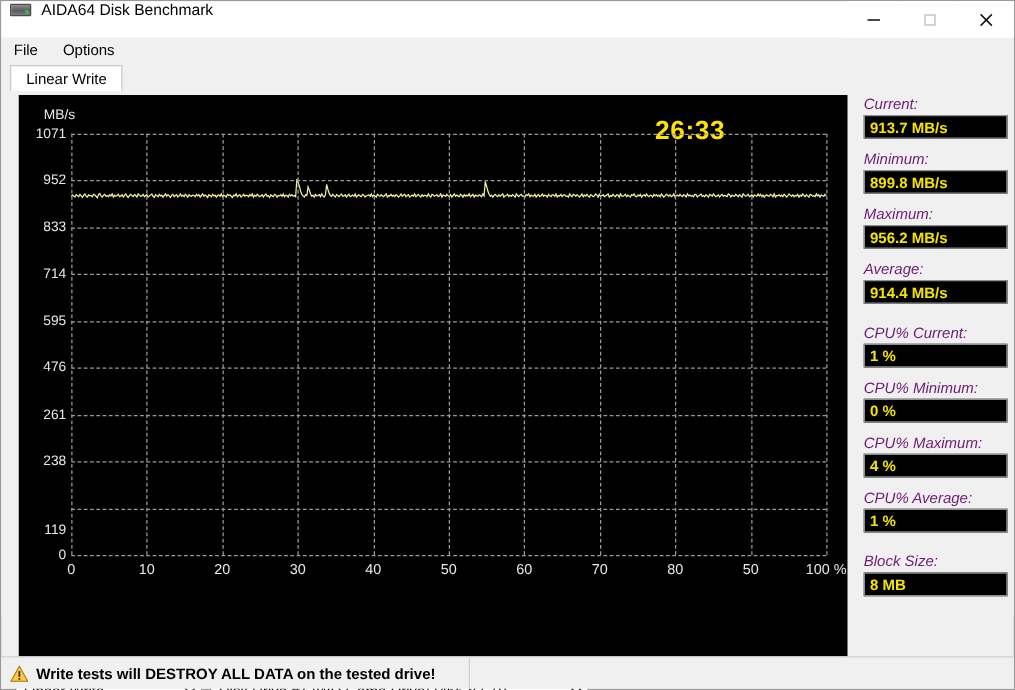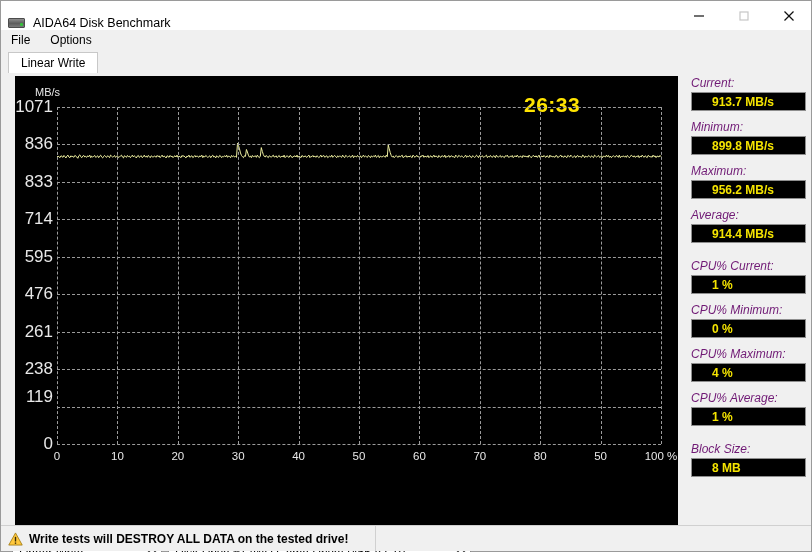--- a/index.html
+++ b/index.html
@@ -25,21 +25,21 @@
     box-sizing: border-box;
     display: flex;
     flex-direction: column;
   }
 
   
   .titlebar {
     height: 29px;
     background: #ffffff;
     display: flex;
-    align-items: flex-end;
+    align-items: flex-start;
     flex: 0 0 auto;
     position: relative;
   }
   .title-left {
     display: flex;
     align-items: center;
     padding-left: 7px;
     gap: 7px;
   }
   .app-icon {
@@ -168,21 +168,21 @@
     position: absolute;
     color: #e8e8e8;
     font-size: 11px;
     left: 20px;
     top: 10px;
     white-space: nowrap;
   }
   .ytick {
     position: absolute;
     color: #e8e8e8;
-    font-size: 17px;
+    font-size: 11px;
     right: 0;
     white-space: nowrap;
     transform: translateY(-50%);
   }
   .yticks-col {
     position: absolute;
     left: 0;
     top: 0;
     width: 38px;
     height: 100%;
@@ -235,21 +235,21 @@
     white-space: nowrap;
     font-style: italic;
   }
   .stat-value-box {
     background: #000000;
     border: 1px solid #8e8e8e;
     height: 19px;
     box-sizing: border-box;
     display: flex;
     align-items: center;
-    padding-left: 20px;
+    padding-left: 4px;
   }
   .stat-value {
     color: #f5e400;
     font-size: 12px;
     font-weight: bold;
     white-space: nowrap;
   }
 
   
   .controls {
@@ -356,28 +356,28 @@
     <div class="tab">Linear Write</div>
   </div>
 
   <div class="bodyarea">
 
     <div class="chart-wrap">
       <div class="ylabel-unit">MB/s</div>
       <div class="timer">26:33</div>
       <div class="yticks-col" id="yticks">
           <div class="ytick" style="top: 31px;">1071</div>
-          <div class="ytick" style="top: 68.4444px;">836</div>
+          <div class="ytick" style="top: 68.4444px;">952</div>
           <div class="ytick" style="top: 105.889px;">833</div>
           <div class="ytick" style="top: 143.333px;">714</div>
           <div class="ytick" style="top: 180.778px;">595</div>
           <div class="ytick" style="top: 218.222px;">476</div>
           <div class="ytick" style="top: 255.667px;">261</div>
           <div class="ytick" style="top: 293.111px;">238</div>
-          <div class="ytick" style="top: 321px;">119</div>
+          <div class="ytick" style="top: 348px;">119</div>
           <div class="ytick" style="top: 368px;">0</div>
         </div>
       <div class="plot" id="plot">
         <svg class="trace" id="trace-svg" viewBox="0 0 604 337" preserveAspectRatio="none">
             <polyline points="0.00,50.03 0.99,49.09 1.98,49.72 2.98,50.66 3.97,48.77 4.96,49.40 5.95,50.35 6.94,48.46 7.93,49.72 8.93,50.97 9.92,49.09 10.91,48.14 11.90,50.03 12.89,50.66 13.89,48.77 14.88,49.72 15.87,49.40 16.86,50.35 17.85,48.46 18.84,49.09 19.84,50.03 20.83,51.29 21.82,48.77 22.81,47.83 23.80,49.72 24.79,50.66 25.79,49.09 26.78,48.46 27.77,50.03 28.76,49.40 29.75,50.35 30.75,48.77 31.74,49.72 32.73,48.14 33.72,50.66 34.71,49.09 35.70,50.03 36.70,49.40 37.69,48.46 38.68,50.35 39.67,49.72 40.66,48.77 41.66,50.66 42.65,49.09 43.64,48.14 44.63,50.03 45.62,50.97 46.61,49.40 47.61,48.46 48.60,49.72 49.59,50.35 50.58,48.77 51.57,49.40 52.56,50.66 53.56,48.14 54.55,49.09 55.54,50.03 56.53,49.72 57.52,48.46 58.52,50.35 59.51,49.40 60.50,48.77 61.49,50.66 62.48,49.72 63.47,49.09 64.47,48.14 65.46,50.03 66.45,50.97 67.44,48.77 68.43,49.40 69.43,50.35 70.42,48.46 71.41,49.72 72.40,49.09 73.39,50.66 74.38,49.40 75.38,48.14 76.37,50.03 77.36,48.77 78.35,49.72 79.34,50.97 80.33,49.09 81.33,48.46 82.32,50.35 83.31,49.40 84.30,48.77 85.29,50.66 86.29,49.72 87.28,48.14 88.27,50.03 89.26,49.09 90.25,50.35 91.24,48.46 92.24,49.40 93.23,50.66 94.22,48.77 95.21,49.72 96.20,50.03 97.20,49.09 98.19,49.40 99.18,50.35 100.17,48.46 101.16,49.72 102.15,48.77 103.15,50.66 104.14,49.40 105.13,48.14 106.12,50.03 107.11,49.09 108.11,49.72 109.10,50.97 110.09,48.77 111.08,49.40 112.07,50.35 113.06,48.46 114.06,49.72 115.05,49.09 116.04,50.66 117.03,49.40 118.02,48.77 119.01,50.03 120.01,48.14 121.00,50.35 121.99,49.09 122.98,49.72 123.97,50.66 124.97,48.46 125.96,49.40 126.95,48.77 127.94,50.03 128.93,50.97 129.92,49.09 130.92,49.72 131.91,48.14 132.90,50.35 133.89,49.40 134.88,48.77 135.88,50.66 136.87,49.72 137.86,48.46 138.85,50.03 139.84,49.09 140.83,49.40 141.83,50.35 142.82,48.77 143.81,49.72 144.80,48.14 145.79,50.66 146.78,49.09 147.78,50.03 148.77,48.46 149.76,49.40 150.75,50.35 151.74,49.72 152.74,48.77 153.73,50.66 154.72,49.09 155.71,48.14 156.70,50.03 157.69,49.40 158.69,50.97 159.68,48.77 160.67,49.72 161.66,50.35 162.65,48.46 163.65,49.09 164.64,50.66 165.63,49.40 166.62,49.72 167.61,48.77 168.60,50.03 169.60,48.14 170.59,50.35 171.58,49.09 172.57,49.40 173.56,50.66 174.56,48.46 175.55,49.72 176.54,48.77 177.53,50.03 178.52,49.40 179.51,50.35 180.51,36.19 181.50,38.70 182.49,41.85 183.48,45.94 184.47,48.46 185.46,49.72 186.46,50.66 187.45,48.77 188.44,49.40 189.43,42.48 190.42,45.00 191.42,48.14 192.41,50.03 193.40,49.09 194.39,50.66 195.38,48.46 196.37,49.72 197.37,49.40 198.36,48.77 199.35,50.35 200.34,48.14 201.33,49.72 202.33,50.66 203.32,49.09 204.31,40.59 205.30,44.37 206.29,47.51 207.28,49.40 208.28,50.03 209.27,48.46 210.26,49.72 211.25,50.66 212.24,48.77 213.23,49.40 214.23,50.35 215.22,49.09 216.21,48.14 217.20,50.03 218.19,49.72 219.19,48.77 220.18,50.66 221.17,49.40 222.16,48.46 223.15,50.35 224.14,49.72 225.14,49.09 226.13,50.03 227.12,48.14 228.11,50.66 229.10,49.40 230.10,48.77 231.09,49.72 232.08,50.35 233.07,48.46 234.06,49.09 235.05,50.66 236.05,49.72 237.04,49.40 238.03,48.77 239.02,50.03 240.01,48.14 241.00,50.35 242.00,49.09 242.99,49.72 243.98,50.66 244.97,48.46 245.96,49.40 246.96,50.03 247.95,48.77 248.94,49.72 249.93,50.35 250.92,49.09 251.91,48.14 252.91,50.66 253.90,49.40 254.89,49.72 255.88,48.46 256.87,50.03 257.87,49.09 258.86,50.35 259.85,48.77 260.84,49.40 261.83,50.66 262.82,49.72 263.82,48.14 264.81,50.03 265.80,49.09 266.79,48.46 267.78,50.35 268.78,49.40 269.77,48.77 270.76,50.66 271.75,49.72 272.74,49.09 273.73,50.03 274.73,48.14 275.72,50.35 276.71,49.40 277.70,48.46 278.69,49.72 279.68,50.66 280.68,48.77 281.67,50.03 282.66,49.09 283.65,49.40 284.64,50.35 285.64,48.14 286.63,49.72 287.62,50.66 288.61,48.46 289.60,49.09 290.59,50.03 291.59,49.40 292.58,48.77 293.57,50.35 294.56,49.72 295.55,48.14 296.55,50.66 297.54,49.09 298.53,49.40 299.52,50.03 300.51,48.46 301.50,49.72 302.50,50.35 303.49,48.77 304.48,50.66 305.47,49.40 306.46,48.14 307.45,50.03 308.45,49.09 309.44,49.72 310.43,50.35 311.42,48.46 312.41,49.40 313.41,50.66 314.40,48.77 315.39,50.03 316.38,49.09 317.37,49.72 318.36,48.14 319.36,50.35 320.35,49.40 321.34,48.46 322.33,50.66 323.32,49.09 324.32,49.72 325.31,50.03 326.30,48.77 327.29,49.40 328.28,50.35 329.27,48.14 330.27,49.72 331.26,38.07 332.25,41.85 333.24,45.63 334.23,48.46 335.22,50.03 336.22,49.09 337.21,50.66 338.20,49.40 339.19,48.46 340.18,49.72 341.18,50.35 342.17,48.77 343.16,50.03 344.15,49.09 345.14,48.14 346.13,50.66 347.13,49.72 348.12,49.40 349.11,48.46 350.10,50.35 351.09,49.09 352.09,50.03 353.08,48.77 354.07,49.72 355.06,50.66 356.05,48.14 357.04,49.40 358.04,50.35 359.03,49.09 360.02,48.46 361.01,50.03 362.00,49.72 363.00,50.66 363.99,48.77 364.98,49.40 365.97,48.14 366.96,50.35 367.95,49.09 368.95,49.72 369.94,50.03 370.93,48.46 371.92,50.66 372.91,49.40 373.90,48.77 374.90,50.35 375.89,49.72 376.88,48.14 377.87,50.03 378.86,49.09 379.86,49.40 380.85,50.66 381.84,48.46 382.83,49.72 383.82,50.35 384.81,48.77 385.81,49.09 386.80,50.03 387.79,48.14 388.78,50.66 389.77,49.40 390.77,49.72 391.76,48.46 392.75,50.35 393.74,49.09 394.73,48.77 395.72,50.03 396.72,49.72 397.71,50.66 398.70,48.14 399.69,49.40 400.68,50.35 401.67,48.46 402.67,49.09 403.66,50.03 404.65,48.77 405.64,49.72 406.63,50.66 407.63,49.40 408.62,48.14 409.61,50.35 410.60,49.09 411.59,49.72 412.58,48.46 413.58,50.03 414.57,50.66 415.56,48.77 416.55,49.40 417.54,50.35 418.54,49.72 419.53,48.14 420.52,49.09 421.51,50.66 422.50,48.46 423.49,50.03 424.49,49.40 425.48,48.77 426.47,50.35 427.46,49.72 428.45,49.09 429.44,48.14 430.44,50.66 431.43,49.40 432.42,50.03 433.41,48.46 434.40,49.72 435.40,50.35 436.39,48.77 437.38,49.09 438.37,50.66 439.36,48.14 440.35,49.72 441.35,50.03 442.34,49.40 443.33,48.46 444.32,50.35 445.31,49.09 446.31,49.72 447.30,50.66 448.29,48.77 449.28,49.40 450.27,48.14 451.26,50.03 452.26,50.35 453.25,49.09 454.24,49.72 455.23,48.46 456.22,50.66 457.22,49.40 458.21,48.77 459.20,50.03 460.19,48.14 461.18,49.72 462.17,50.35 463.17,49.09 464.16,49.40 465.15,50.66 466.14,48.46 467.13,49.72 468.12,48.77 469.12,50.03 470.11,49.09 471.10,50.35 472.09,48.14 473.08,49.40 474.08,50.66 475.07,49.72 476.06,48.46 477.05,49.09 478.04,50.03 479.03,48.77 480.03,50.35 481.02,49.72 482.01,48.14 483.00,50.66 483.99,49.40 484.99,49.09 485.98,50.03 486.97,48.46 487.96,49.72 488.95,50.35 489.94,48.77 490.94,49.40 491.93,50.66 492.92,48.14 493.91,49.72 494.90,49.09 495.89,50.03 496.89,49.40 497.88,50.35 498.87,48.46 499.86,48.77 500.85,50.66 501.85,49.72 502.84,49.09 503.83,48.14 504.82,50.03 505.81,49.40 506.80,50.35 507.80,48.77 508.79,49.72 509.78,50.66 510.77,48.46 511.76,49.09 512.76,50.03 513.75,48.14 514.74,49.40 515.73,50.35 516.72,49.72 517.71,48.77 518.71,50.66 519.70,49.09 520.69,48.46 521.68,50.03 522.67,49.40 523.67,49.72 524.66,50.35 525.65,48.14 526.64,48.77 527.63,50.66 528.62,49.09 529.62,49.72 530.61,50.03 531.60,48.46 532.59,49.40 533.58,50.35 534.57,48.77 535.57,49.72 536.56,50.66 537.55,48.14 538.54,49.09 539.53,50.03 540.53,49.40 541.52,48.46 542.51,50.35 543.50,49.72 544.49,48.77 545.48,50.66 546.48,49.09 547.47,49.40 548.46,50.03 549.45,48.14 550.44,49.72 551.44,48.46 552.43,50.35 553.42,49.09 554.41,50.66 555.40,49.40 556.39,48.77 557.39,49.72 558.38,50.03 559.37,48.46 560.36,49.09 561.35,50.35 562.34,48.14 563.34,50.66 564.33,49.40 565.32,49.72 566.31,48.77 567.30,50.03 568.30,49.09 569.29,50.35 570.28,48.46 571.27,49.40 572.26,50.66 573.25,49.72 574.25,48.14 575.24,49.09 576.23,50.03 577.22,48.77 578.21,50.35 579.21,49.40 580.20,49.72 581.19,48.46 582.18,50.66 583.17,49.09 584.16,50.03 585.16,48.14 586.15,49.40 587.14,50.35 588.13,48.77 589.12,49.72 590.11,50.66 591.11,48.46 592.10,49.09 593.09,50.03 594.08,49.40 595.07,50.35 596.07,48.14 597.06,49.72 598.05,48.77 599.04,50.66 600.03,49.09 601.02,49.40 602.02,50.03 603.01,48.46 604.00,49.72" fill="none" stroke="#eff0a0" stroke-width="1" vector-effect="non-scaling-stroke"></polyline>
           </svg>
       <div class="gridline-h" style="top: 0px;"></div>
           <div class="gridline-h" style="top: 37.4444px;"></div>
           <div class="gridline-h" style="top: 74.8889px;"></div>
           <div class="gridline-h" style="top: 112.333px;"></div>

